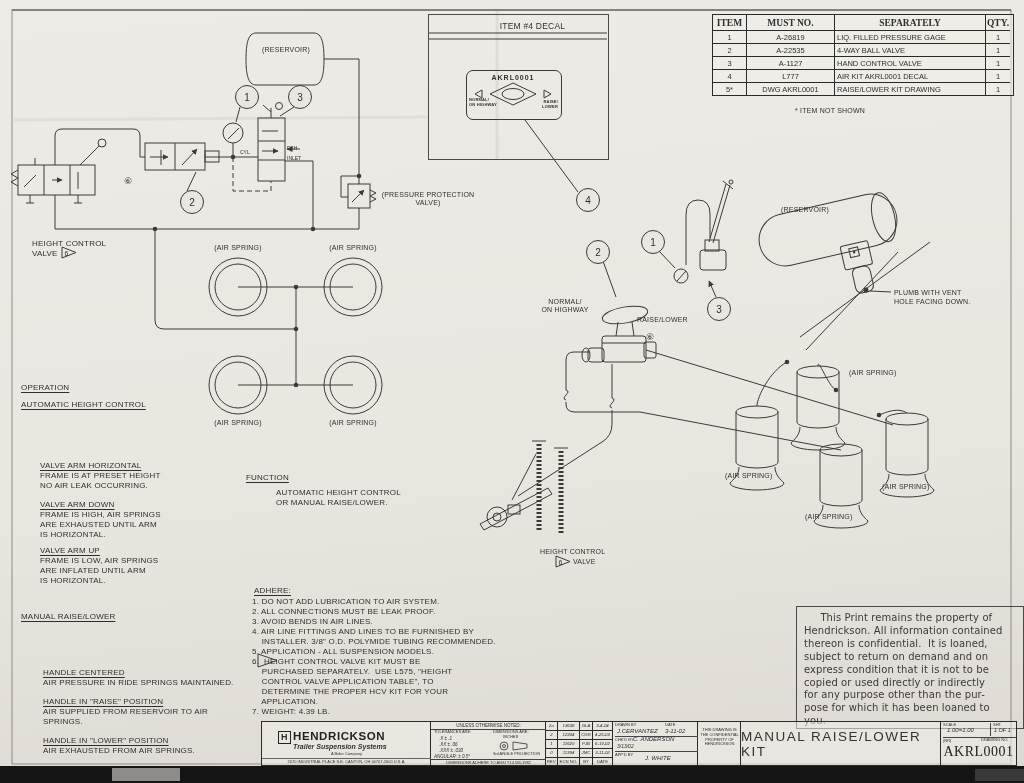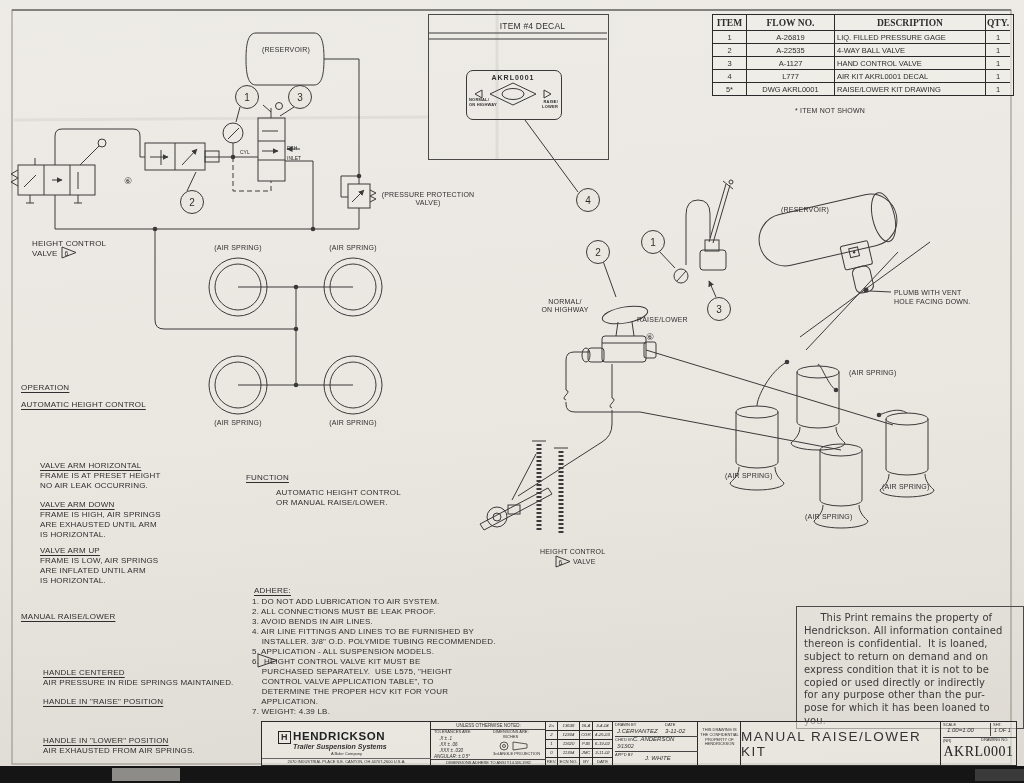--- a/index.html
+++ b/index.html
@@ -209,22 +209,22 @@
       <polygon points="556,556 556,567 570,561.5" fill="none"></polygon>
       <text x="558.5" y="565" font-size="7" stroke="none" fill="#2e2e2e">6</text>
     </g>
 
     <polygon points="258,654 258,667 277,660.5" fill="none"></polygon>
   </g>
 </svg>
 
 <div id="parts">
   <div class="hc">ITEM</div>
-  <div class="hc">FLOW NO.</div>
-  <div class="hc">DESCRIPTION</div>
+  <div class="hc">MUST NO.</div>
+  <div class="hc">SEPARATELY</div>
   <div class="hc">QTY.</div>
   <div>1</div>
   <div>A-26819</div>
   <div class="dl">LIQ. FILLED PRESSURE GAGE</div>
   <div>1</div>
   <div>2</div>
   <div>A-22535</div>
   <div class="dl">4-WAY BALL VALVE</div>
   <div>1</div>
   <div>3</div>
@@ -297,20 +297,22 @@
 IS HORIZONTAL.</div>
 <div class="t u" style="left:40px;top:546px">VALVE ARM UP</div>
 <div class="t" style="left:40px;top:556px">FRAME IS LOW, AIR SPRINGS
 ARE INFLATED UNTIL ARM
 IS HORIZONTAL.</div>
 
 <div class="t u" style="left:21px;top:612px">MANUAL RAISE/LOWER</div>
 <div class="t u" style="left:43px;top:668px">HANDLE CENTERED</div>
 <div class="t" style="left:43px;top:678px">AIR PRESSURE IN RIDE SPRINGS MAINTAINED.</div>
 <div class="t u" style="left:43px;top:697px">HANDLE IN "RAISE" POSITION</div>
+<div class="t" style="left:43px;top:707px">AIR SUPPLIED FROM RESERVOIR TO AIR
+SPRINGS.</div>
 <div class="t u" style="left:43px;top:736px">HANDLE IN "LOWER" POSITION</div>
 <div class="t" style="left:43px;top:746px">AIR EXHAUSTED FROM AIR SPRINGS.</div>
 
 <div class="t u" style="left:246px;top:473px">FUNCTION</div>
 <div class="t" style="left:276px;top:488px">AUTOMATIC HEIGHT CONTROL
 OR MANUAL RAISE/LOWER.</div>
 <div class="t u" style="left:254px;top:586px">ADHERE:</div>
 <div class="t" style="left:252px;top:597px">1. DO NOT ADD LUBRICATION TO AIR SYSTEM.
 2. ALL CONNECTIONS MUST BE LEAK PROOF.
 3. AVOID BENDS IN AIR LINES.

